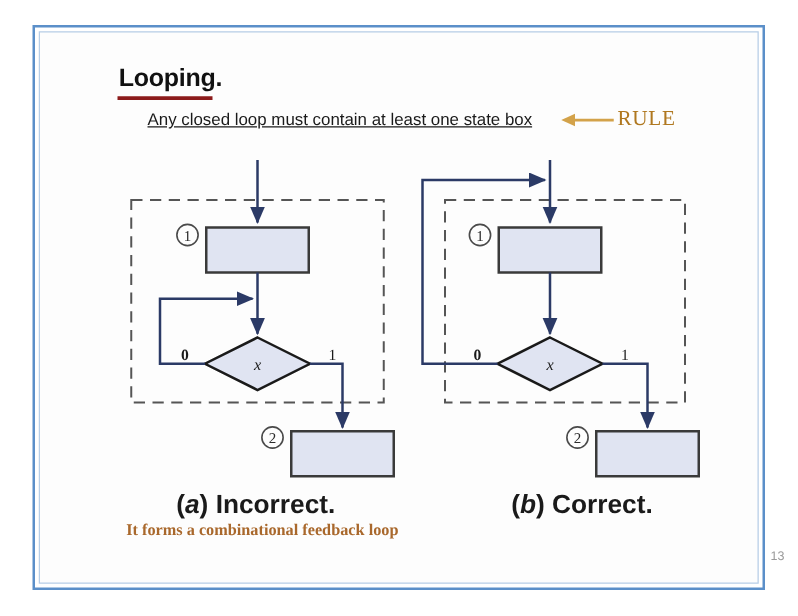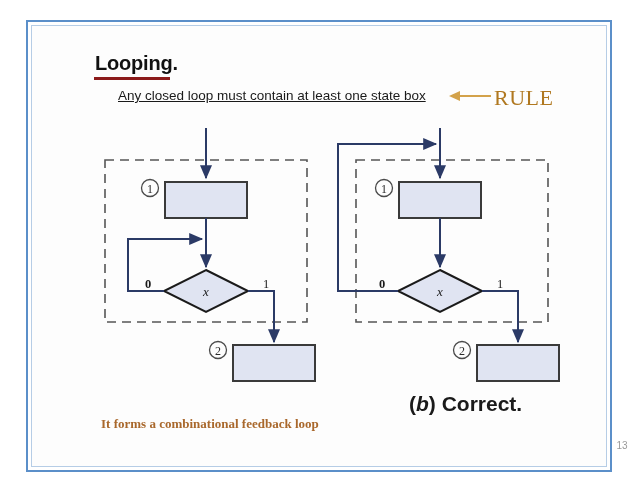--- a/index.html
+++ b/index.html
@@ -83,21 +83,21 @@
     position: absolute;
     left: 448px;
     top: 86px;
     width: 44px;
     height: 20px;
   }
   .rule-label {
     position: absolute;
     left: 494px;
     top: 85px;
-    font-size: 22px;
+    font-size: 17px;
     font-family: "Liberation Serif", serif;
     color: #b07820;
     letter-spacing: 0.5px;
   }
 
   
   .diagram {
     position: absolute;
     top: 128px;
   }
@@ -225,20 +225,23 @@
 
       <path d="M68,163 L8,163 L8,16 L106,16" fill="none" stroke="#2b3a66" stroke-width="2" marker-end="url(#ahR)"></path>
 
       <path d="M152,163 L188,163 L188,214" fill="none" stroke="#2b3a66" stroke-width="2" marker-end="url(#ahR)"></path>
 
       <rect x="147" y="217" width="82" height="36" fill="#e0e4f2" stroke="#3a3a3a" stroke-width="2"></rect>
       <circle cx="132" cy="222" r="8.5" fill="none" stroke="#4a4a4a" stroke-width="1.3"></circle>
       <text x="132" y="226.5" font-size="12" text-anchor="middle" fill="#2b2b2b">2</text>
     </svg>
 
+    <div class="caption left">
+      <span>(</span><em>a</em><span>)&nbsp;</span><span>Incorrect.</span>
+    </div>
     <div class="caption right">
       <span>(</span><em>b</em><span>)&nbsp;</span><span>Correct.</span>
     </div>
 
     <div class="footnote">It forms a combinational feedback loop</div>
 
     <div class="page-number">13</div>
 
   </div>
 </div>

